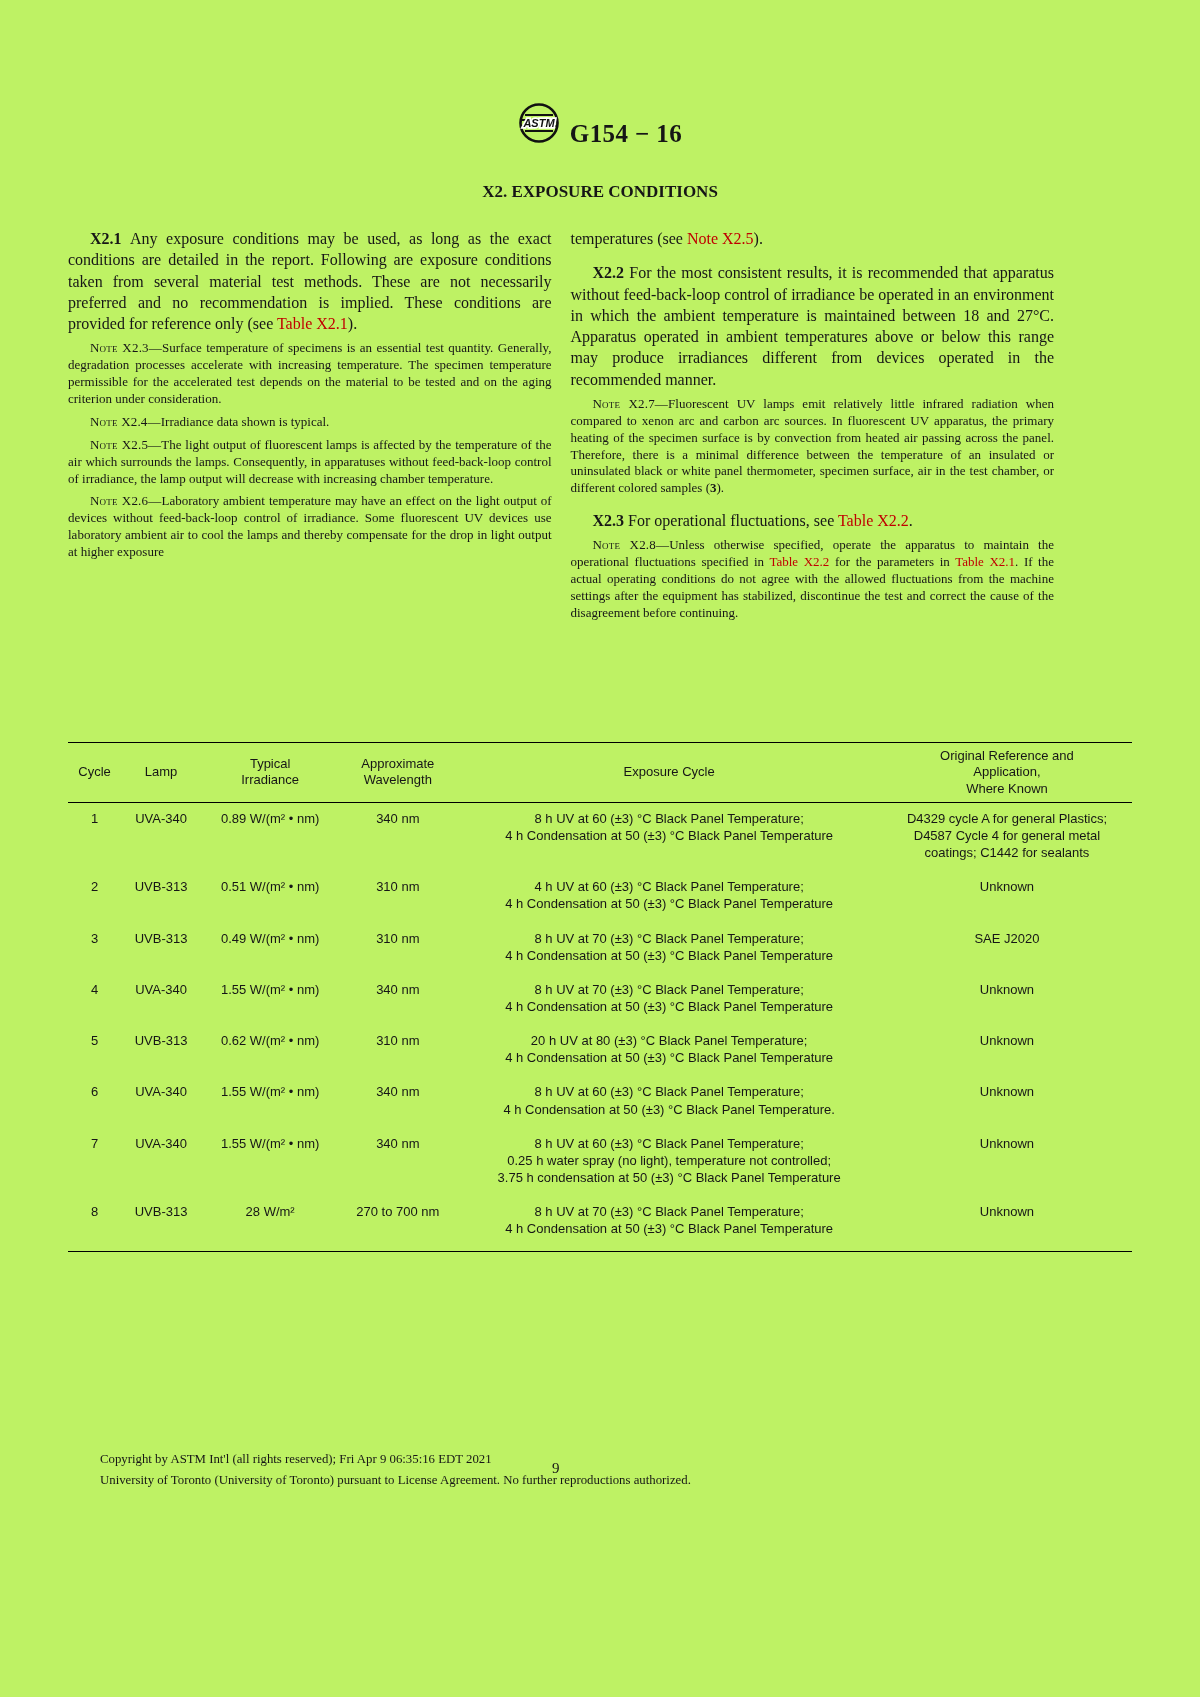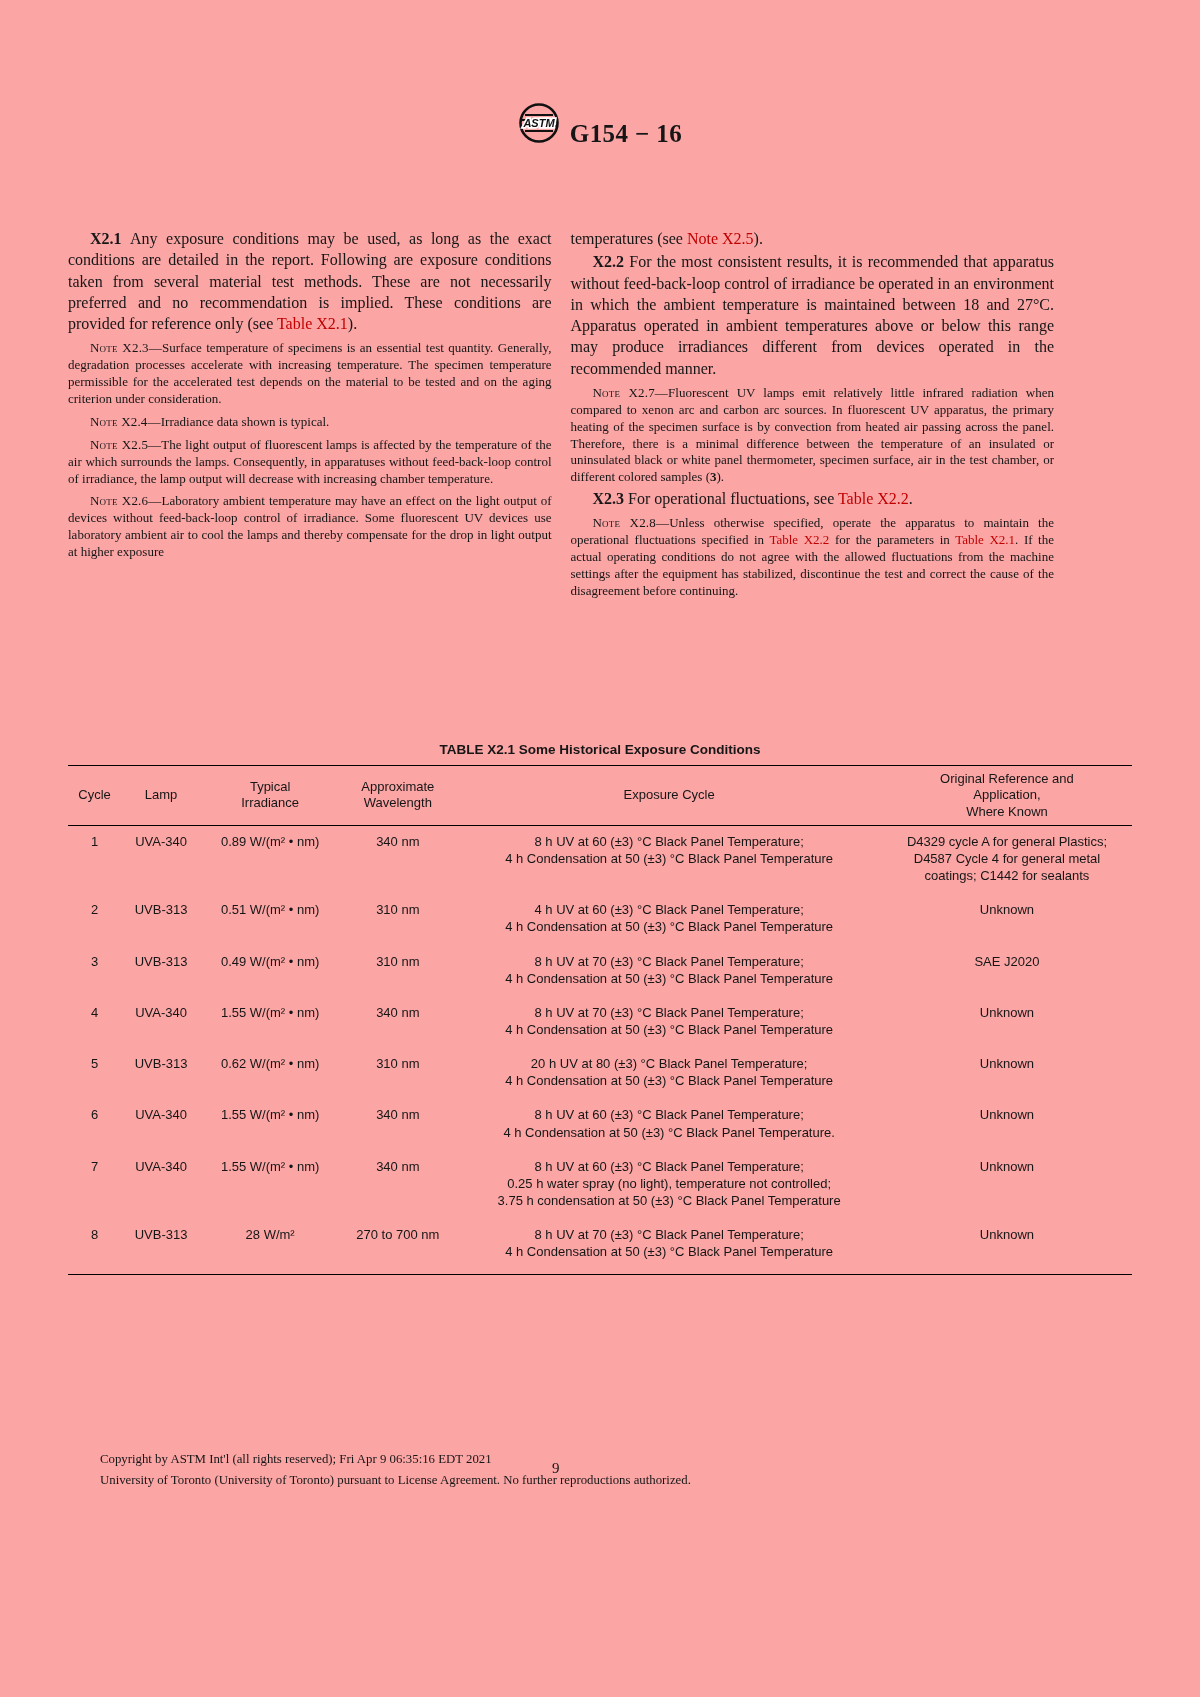--- a/index.html
+++ b/index.html
@@ -1,35 +1,35 @@
 <!DOCTYPE html>
 <html lang="en" style="--link: #c00000; --text: #161616;"><head>
 <meta charset="utf-8">
 <style>
   * { margin:0; padding:0; box-sizing:border-box; }
   html,body { background:#ffffff; }
   .page {
-    position:relative; width:1200px; height:1697px; background:#fca5a5;
+    position:relative; width:1200px; height:1697px; background:#bef264;
     font-family:"Liberation Serif","DejaVu Serif",serif; color:#161616; overflow:hidden;
   }
 
   
   .doc-header { position:absolute; top:98px; left:0; width:100%;
     display:flex; justify-content:center; align-items:center; gap:10px; }
   .logo svg { display:block; }
   .doc-code { font-family:"Liberation Serif",serif; font-weight:700; font-size:25px; letter-spacing:0.4px;margin-top:22px; }
 
   .section-title { position:absolute; top:182px; left:0; width:100%; text-align:center;
     font-size:17px; font-weight:700; }
 
   
   .columns { position:absolute; top:228px; left:68px; width:986px; display:flex; gap:19px; }
   .col { flex:1; min-width:0; }
   .col > :first-child { margin-top:0; }
-  .para { font-size:16px; line-height:1.33; text-align:justify; text-indent:22px; margin-top:2px; }
+  .para { font-size:16px; line-height:1.33; text-align:justify; text-indent:22px; margin-top:13px; }
   .para.cont { text-indent:0; }
   .note { font-size:13px; line-height:1.3; text-align:justify; text-indent:22px; margin-top:6px; }
   .bold { font-weight:700; }
   .link { color:var(--link,#c00000); cursor:pointer; }
   .notelabel { font-variant:small-caps; letter-spacing:0.2px; }
 
   
   .table-section { position:absolute; top:742px; left:68px; width:1064px;
     font-family:"Liberation Sans","DejaVu Sans",sans-serif; }
   .table-title { text-align:center; font-weight:700; font-size:13.5px; margin-bottom:8px; }
@@ -64,40 +64,40 @@
           <line x1="4" y1="18" x2="38" y2="18"></line>
           <line x1="4" y1="24" x2="38" y2="24"></line>
           <line x1="7" y1="29" x2="35" y2="29"></line>
         </g>
         <text x="21" y="25" text-anchor="middle" font-size="11" font-weight="bold" font-style="italic" font-family="Liberation Sans, sans-serif" fill="#111" stroke="#fff" stroke-width="3.5" paint-order="stroke">ASTM</text>
       </svg>
     </span>
     <span class="doc-code">G154 − 16</span>
   </header>
 
+  <h1 class="section-title">X2. EXPOSURE CONDITIONS</h1>
 
   <div class="columns">
     <div class="col">
       <p class="para"><span class="bold">X2.1 </span><span>Any exposure conditions may be used, as long as the exact conditions are detailed in the report. Following are exposure conditions taken from several material test methods. These are not necessarily preferred and no recommendation is implied. These conditions are provided for reference only (see </span><span class="link">Table X2.1</span><span>).</span></p>
       <p class="note"><span class="notelabel">Note X2.3—</span><span>Surface temperature of specimens is an essential test quantity. Generally, degradation processes accelerate with increasing temperature. The specimen temperature permissible for the accelerated test depends on the material to be tested and on the aging criterion under consideration.</span></p>
       <p class="note"><span class="notelabel">Note X2.4—</span><span>Irradiance data shown is typical.</span></p>
       <p class="note"><span class="notelabel">Note X2.5—</span><span>The light output of fluorescent lamps is affected by the temperature of the air which surrounds the lamps. Consequently, in apparatuses without feed-back-loop control of irradiance, the lamp output will decrease with increasing chamber temperature.</span></p>
       <p class="note"><span class="notelabel">Note X2.6—</span><span>Laboratory ambient temperature may have an effect on the light output of devices without feed-back-loop control of irradiance. Some fluorescent UV devices use laboratory ambient air to cool the lamps and thereby compensate for the drop in light output at higher exposure</span></p>
     </div>
     <div class="col">
       <p class="para cont"><span>temperatures (see </span><span class="link">Note X2.5</span><span>).</span></p>
       <p class="para"><span class="bold">X2.2 </span><span>For the most consistent results, it is recommended that apparatus without feed-back-loop control of irradiance be operated in an environment in which the ambient temperature is maintained between 18 and 27°C. Apparatus operated in ambient temperatures above or below this range may produce irradiances different from devices operated in the recommended manner.</span></p>
       <p class="note"><span class="notelabel">Note X2.7—</span><span>Fluorescent UV lamps emit relatively little infrared radiation when compared to xenon arc and carbon arc sources. In fluorescent UV apparatus, the primary heating of the specimen surface is by convection from heated air passing across the panel. Therefore, there is a minimal difference between the temperature of an insulated or uninsulated black or white panel thermometer, specimen surface, air in the test chamber, or different colored samples (</span><span class="bold">3</span><span>).</span></p>
       <p class="para"><span class="bold">X2.3 </span><span>For operational fluctuations, see </span><span class="link">Table X2.2</span><span>.</span></p>
       <p class="note"><span class="notelabel">Note X2.8—</span><span>Unless otherwise specified, operate the apparatus to maintain the operational fluctuations specified in </span><span class="link">Table X2.2</span><span> for the parameters in </span><span class="link">Table X2.1</span><span>. If the actual operating conditions do not agree with the allowed fluctuations from the machine settings after the equipment has stabilized, discontinue the test and correct the cause of the disagreement before continuing.</span></p>
     </div>
   </div>
 
   <section class="table-section">
-    <div class="table-title">TABLE X2.1 Some Historical Exposure Conditions</div>
     <table class="data">
       <thead>
         <tr>
             <th class="col-cycle">Cycle</th>
             <th class="col-lamp">Lamp</th>
             <th class="col-irradiance">Typical
 Irradiance</th>
             <th class="col-wavelength">Approximate
 Wavelength</th>
             <th class="col-exposure">Exposure Cycle</th>

